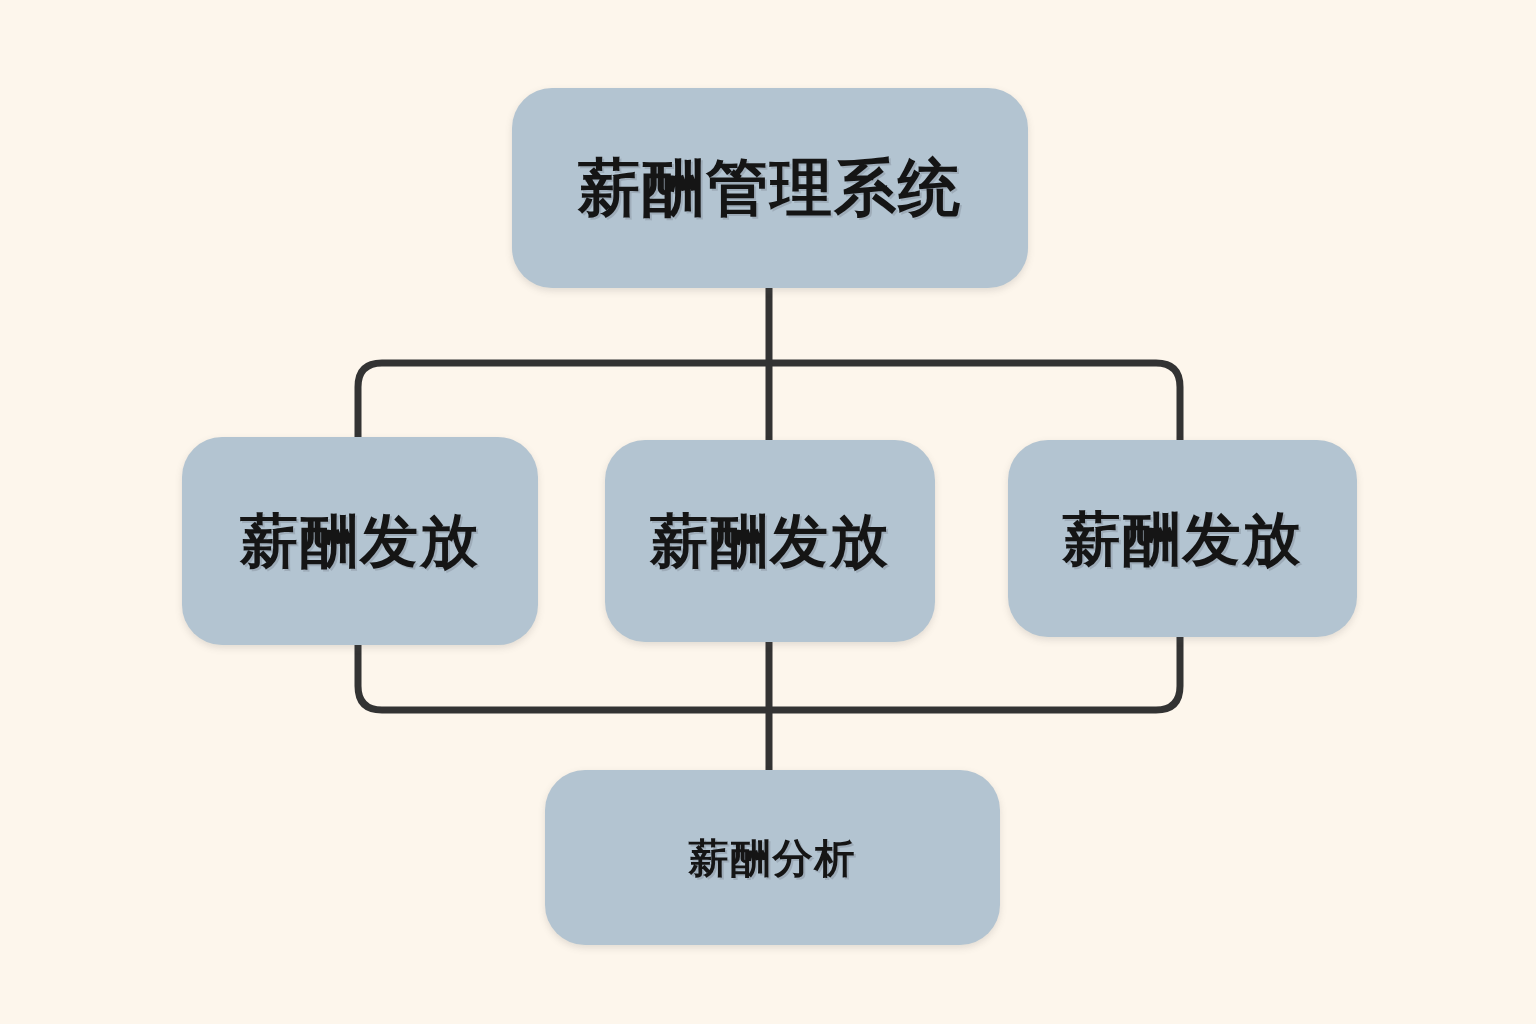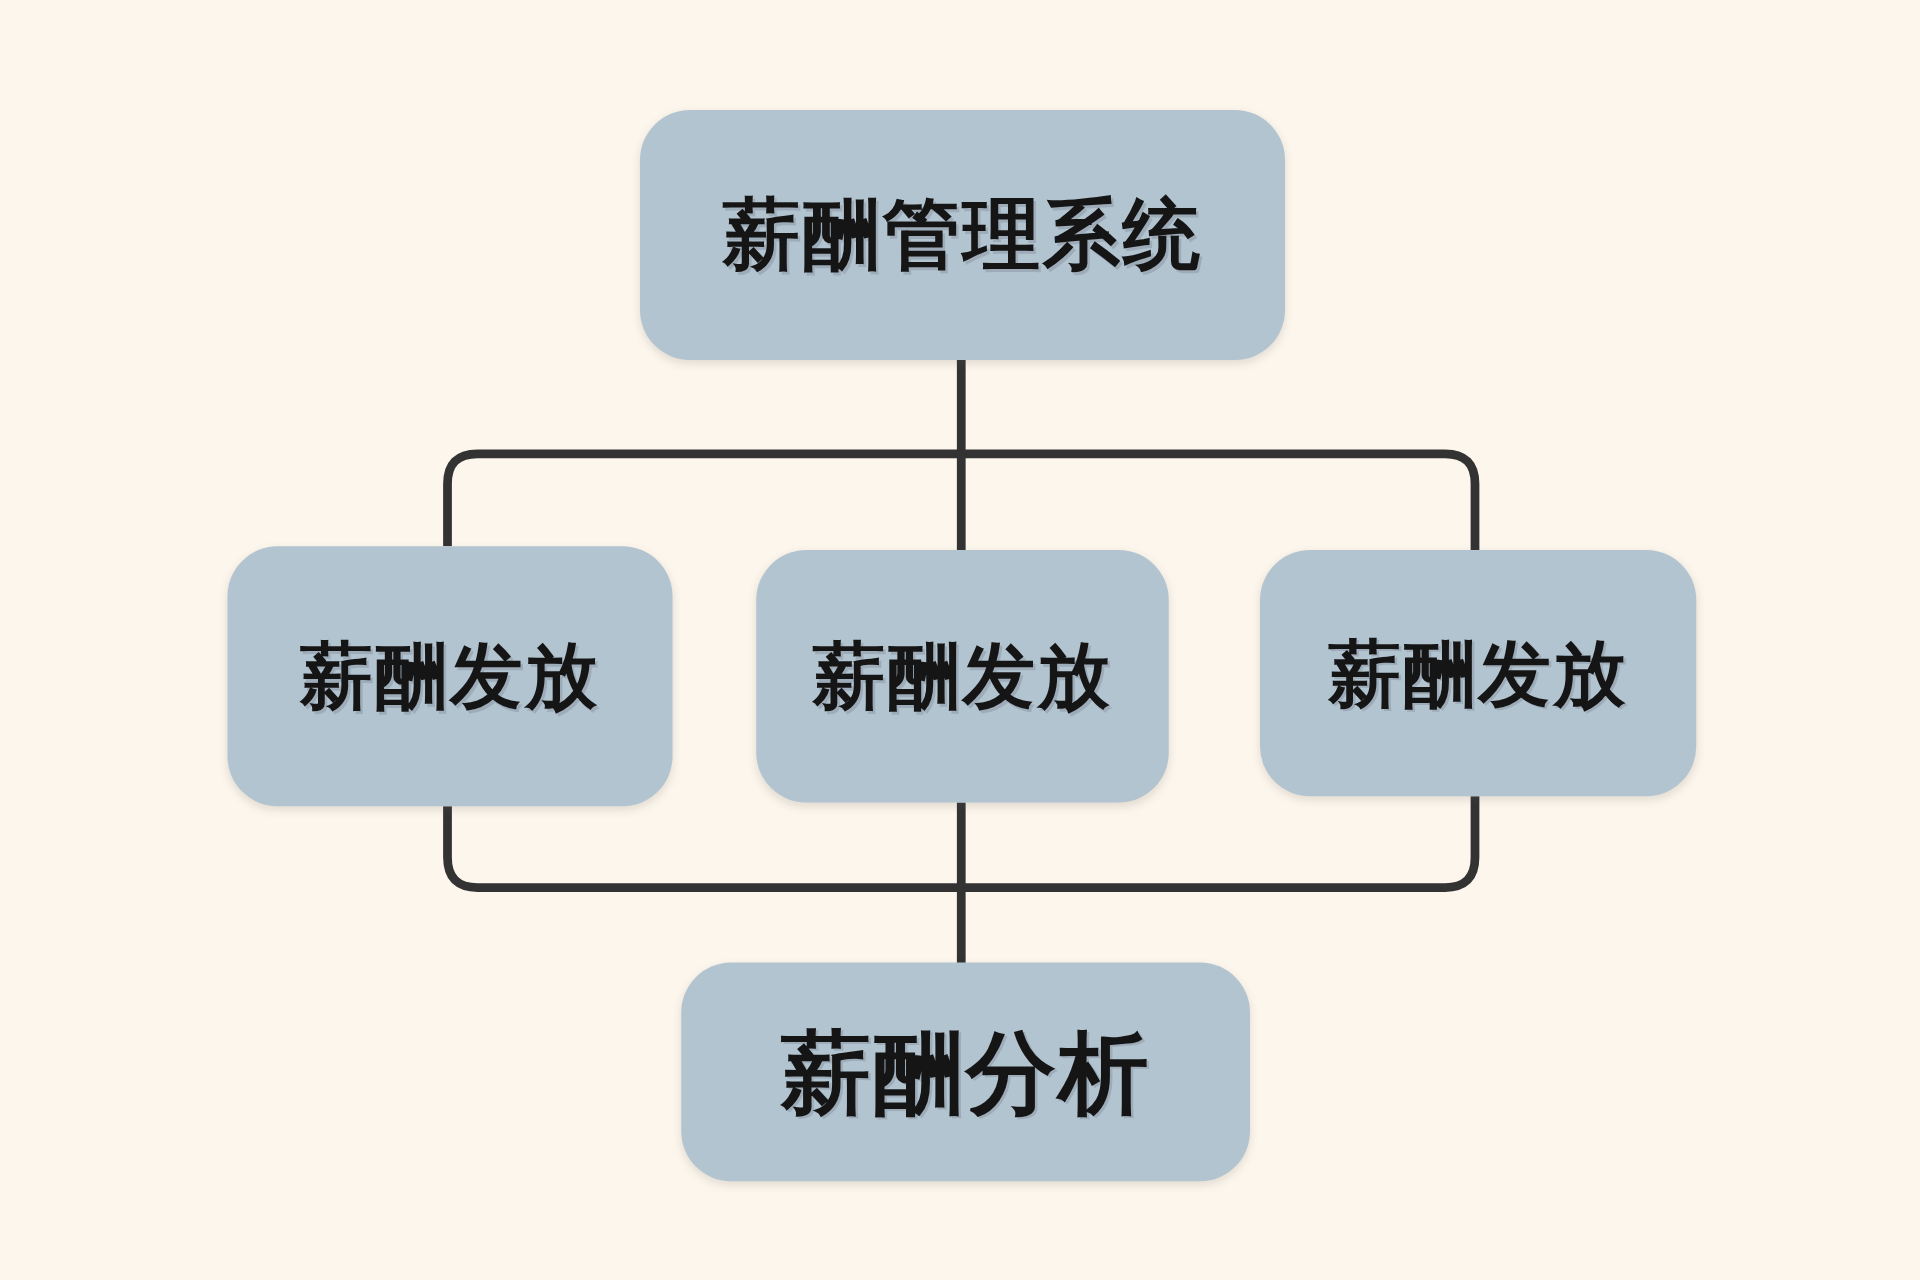--- a/index.html
+++ b/index.html
@@ -78,21 +78,21 @@
   #node-policy .node-label,
   #node-accounting .node-label,
   #node-payment .node-label { font-size: 58px; }
 
   #node-analysis {
     left: 545px;
     top: 770px;
     width: 455px;
     height: 175px;
   }
-  #node-analysis .node-label { font-size: 72px; }
+  #node-analysis .node-label { font-size: 40px; }
 </style>
 </head>
 <body>
 
 <div id="canvas">
 
   <svg id="connector-layer" viewBox="0 0 1536 1024" width="1536" height="1024">
     <g fill="none" stroke="#333333" stroke-width="7" stroke-linecap="butt">
       <line x1="769" y1="288" x2="769" y2="366"></line>
       <path d="M 358 437 L 358 387 Q 358 363 382 363 L 1156 363 Q 1180 363 1180 387 L 1180 440"></path>

